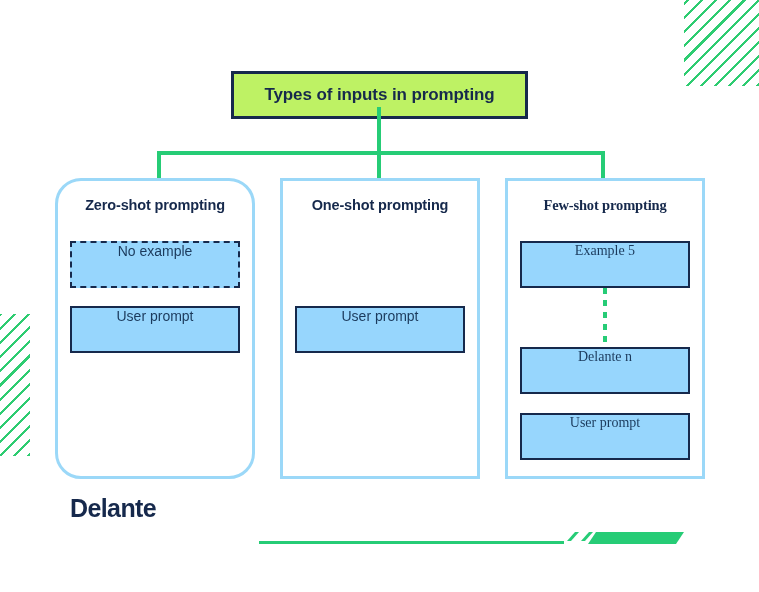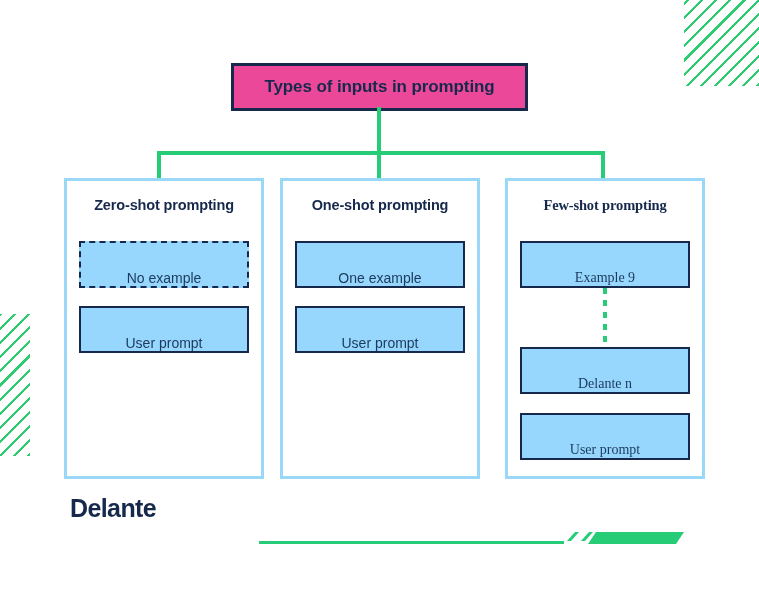--- a/index.html
+++ b/index.html
@@ -23,23 +23,23 @@
   .hatch-l{
     left:0px;top:314px;width:30px;height:142px;
     background:repeating-linear-gradient(
        -45deg,
        #2ecc71 0px, #2ecc71 2.2px,
        rgba(255,255,255,0) 2.2px, rgba(255,255,255,0) 10px);
   }
 
   
   .title-box{
-    position:absolute;left:231px;top:63px;width:297px;height:48px;
+    position:absolute;left:231px;top:71px;width:297px;height:48px;
     box-sizing:border-box;
-    background:#ec4899;
+    background:#bef264;
     border:3px solid #16294C;
     display:flex;align-items:center;justify-content:center;
   }
   .title-box .t{
     font-size:17px;font-weight:bold;color:#16294C;letter-spacing:-0.1px;
   }
 
   
   .conn{position:absolute;background:#26CC76;}
   .conn-stem   {left:377px;top:107px;width:4px;height:48px;}
@@ -48,38 +48,38 @@
   .conn-drop-c {left:377px;top:151px;width:4px;height:28px;}
   .conn-drop-r {left:601px;top:151px;width:4px;height:28px;}
 
   
   .col{
     position:absolute;top:178px;width:200px;height:301px;
     box-sizing:border-box;
     background:#ffffff;
     border:3px solid #9BD8F8;
   }
-  .col-1{left:64px;}
+  .col-1{left:55px;border-radius:26px;}
   .col-2{left:280px;}
   .col-3{left:505px;font-family:Liberation Serif, serif;}
 
   .col-title{
     position:absolute;left:0;right:0;top:16px;
     text-align:center;
     font-size:14.5px;font-weight:bold;color:#16294C;letter-spacing:-0.15px;
   }
 
   
   .node{
     position:absolute;left:50%;transform:translateX(-50%);
     width:170px;height:47px;
     box-sizing:border-box;
     background:#97D6FD;
     border:2.5px solid #16294C;
-    display:flex;align-items:flex-end;justify-content:center;
+    display:flex;align-items:flex-start;justify-content:center;
     font-size:14px;color:#1B3A5C;
   }
   .node.dashed{border-style:dashed;border-width:2.5px;}
 
   
   .n-a{top:60px;}
   .n-b{top:125px;}
   .n-c{top:166px;}
   .n-d{top:232px;}
 
@@ -123,32 +123,29 @@
     <div class="node dashed n-a">
       <span>No example</span>
     </div>
     <div class="node n-b">
       <span>User prompt</span>
     </div>
   </div>
 
   <div class="col col-2">
     <div class="col-title">One-shot prompting</div>
-    <div class="node n-a">
-      <span>One example</span>
-    </div>
     <div class="node n-b">
       <span>User prompt</span>
     </div>
   </div>
 
   <div class="col col-3">
     <div class="col-title">Few-shot prompting</div>
     <div class="node n-a">
-      <span>Example 9</span>
+      <span>Example 5</span>
     </div>
     <div class="dash-conn"></div>
     <div class="node n-c">
       <span>Delante n</span>
     </div>
     <div class="node n-d">
       <span>User prompt</span>
     </div>
   </div>
 

